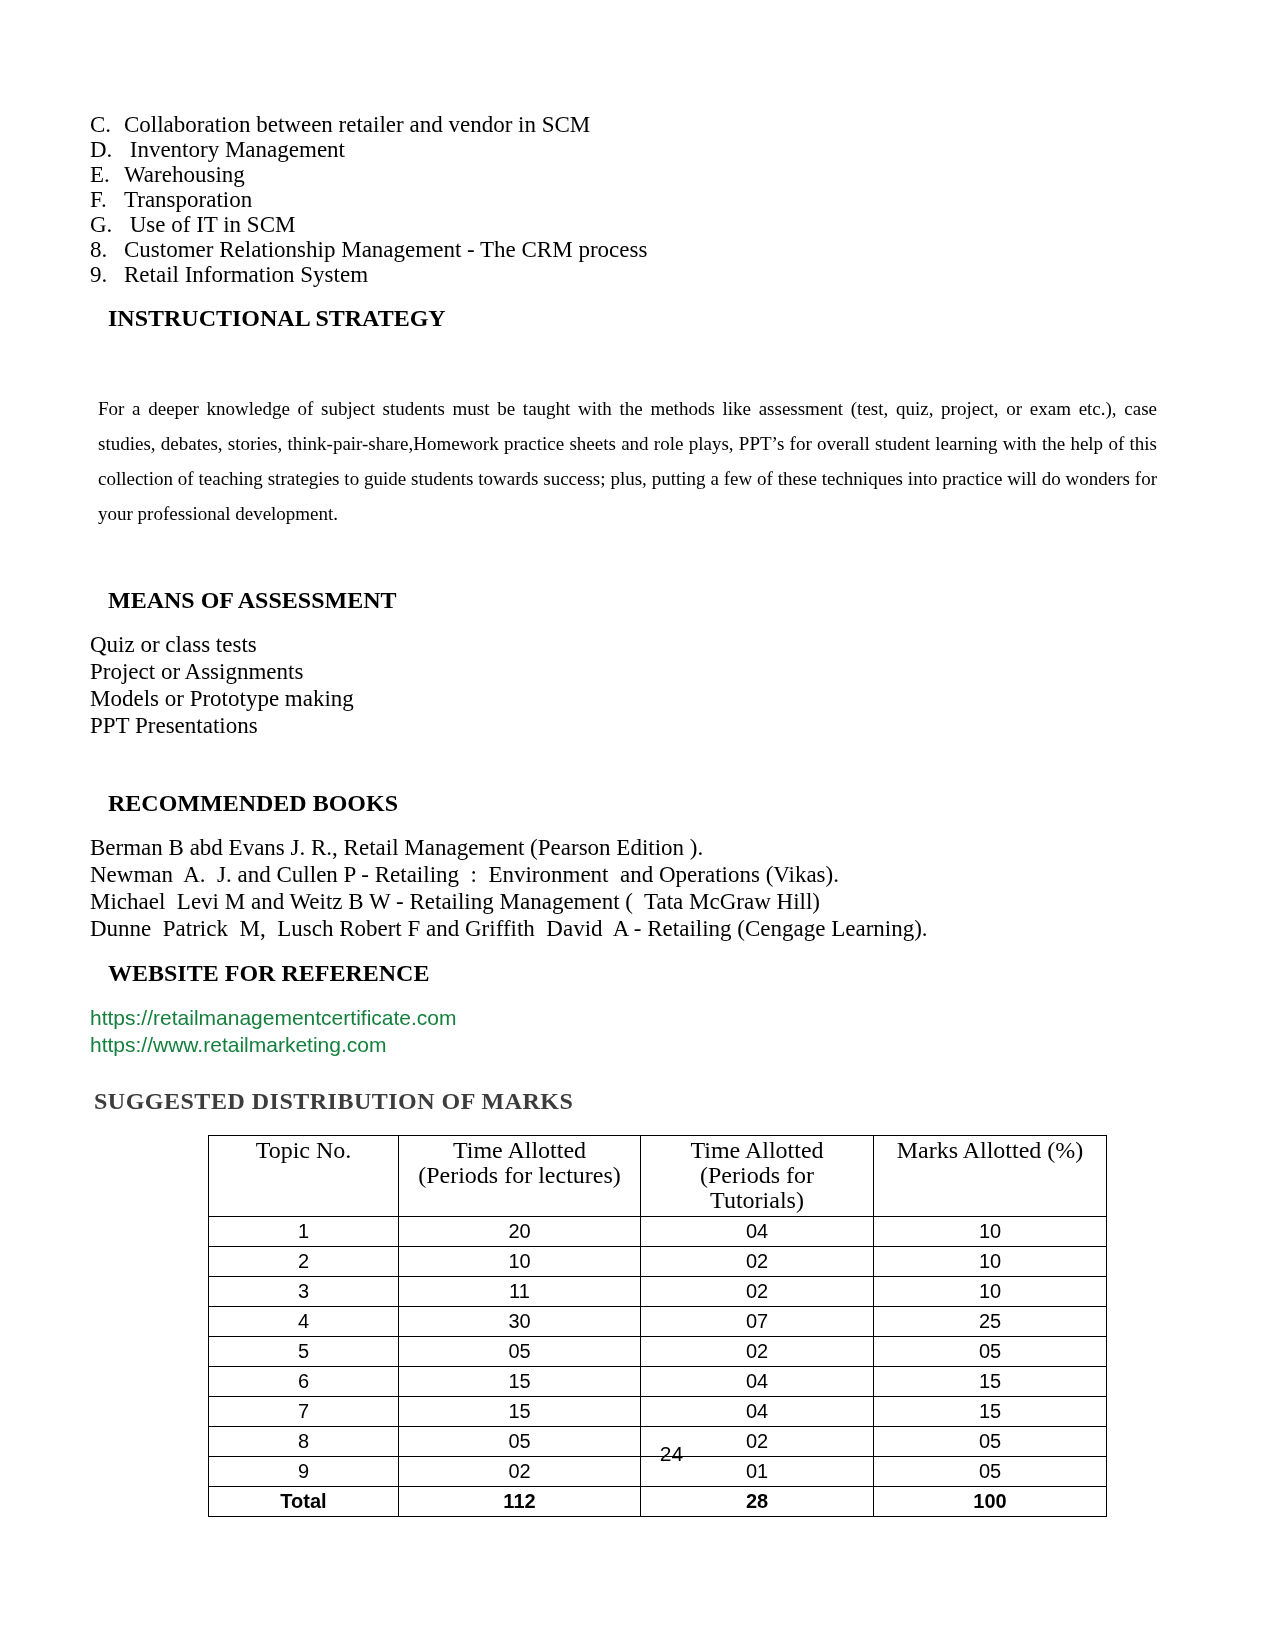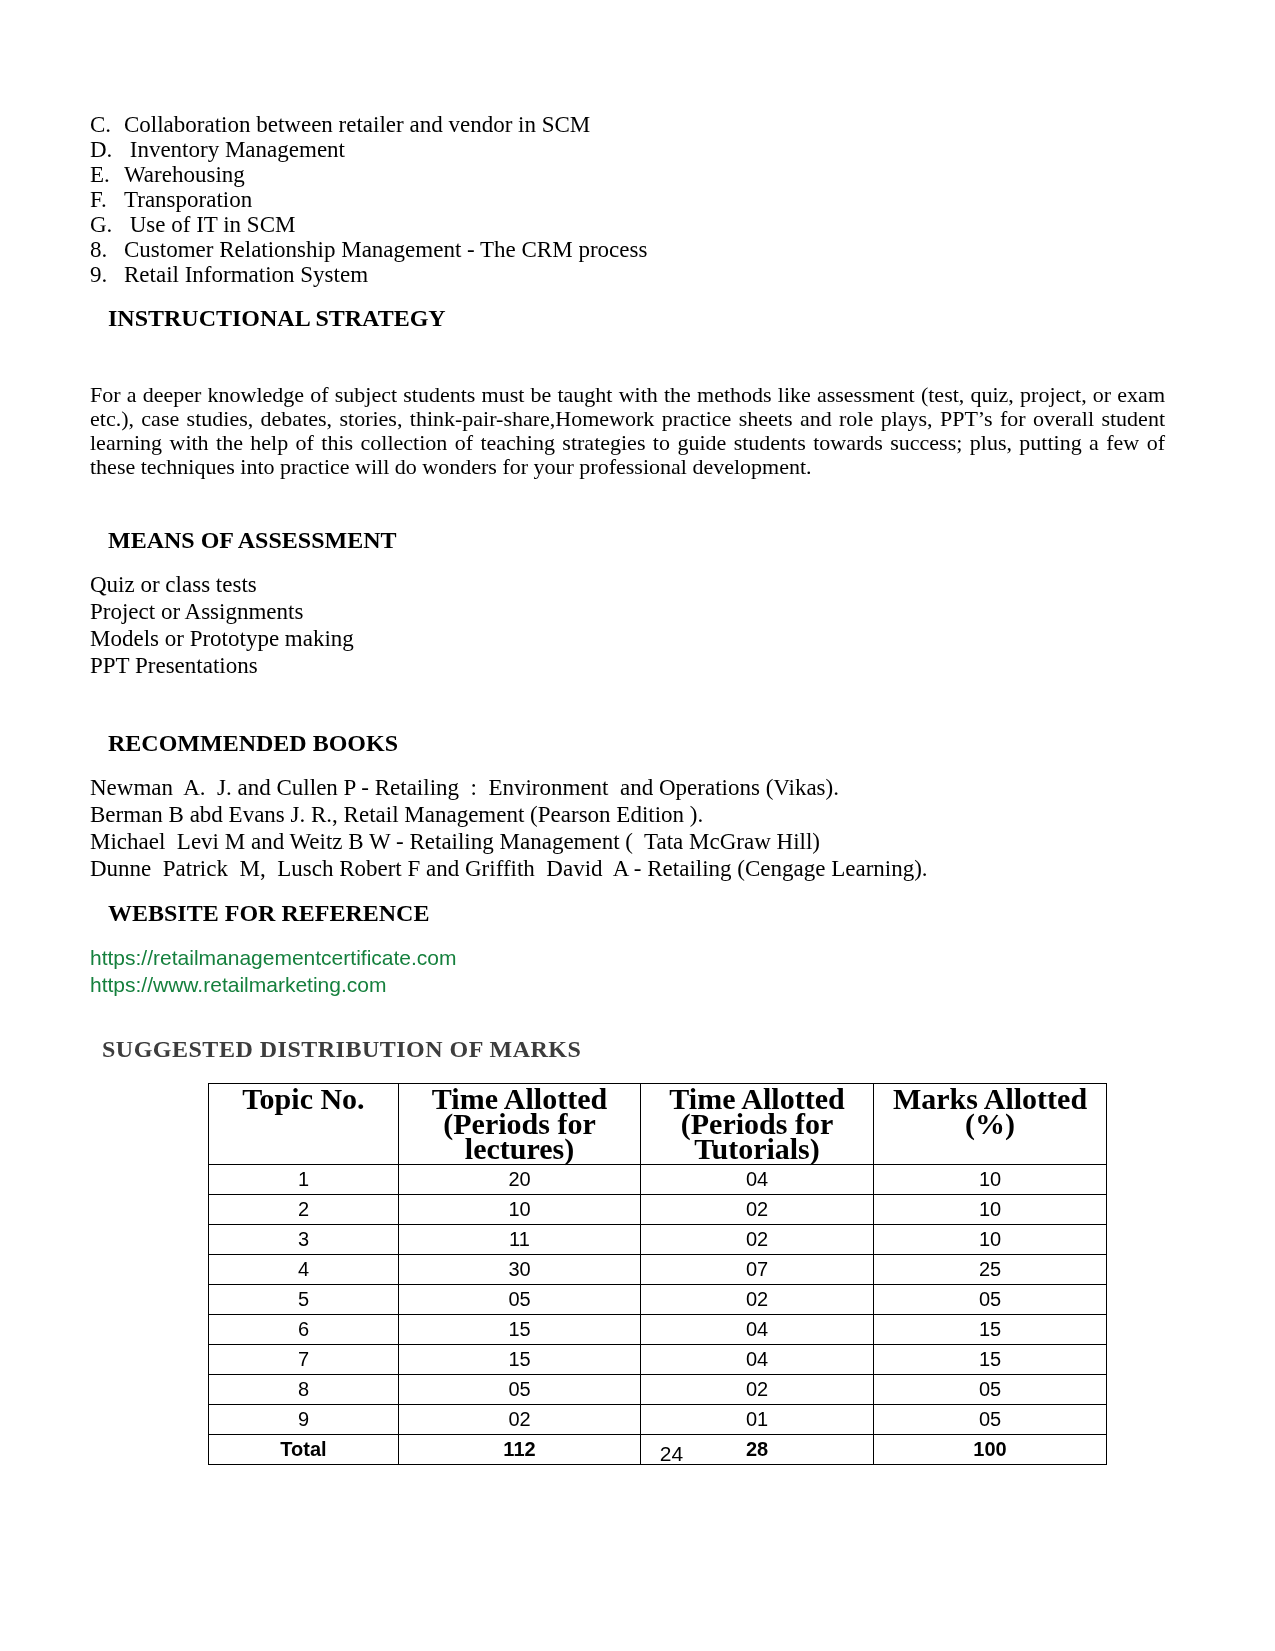--- a/index.html
+++ b/index.html
@@ -36,23 +36,23 @@
   }
   
   .h-serif {
     font-size: 24px;
     font-weight: bold;
     line-height: 26px;
     margin: 18px;
   }
   
   .para {
-    margin: 0;
-    font-size: 22px;
-    line-height: 24px;
+    margin: 8px;
+    font-size: 19px;
+    line-height: 35px;
     text-align: justify;
   }
   .plain-line {
     font-size: 23px;
     line-height: 27px;
     white-space: pre-wrap;
   }
   .gap-34 { height: 34px; }
   .gap-30 { height: 30px; }
   .gap-33 { height: 33px; }
@@ -65,43 +65,43 @@
     color: #15803d;
     text-decoration: none;
     display: block;
   }
   
   .h-gray {
     font-size: 24px;
     font-weight: bold;
     color: #3d3d3d;
     letter-spacing: 0.5px;
-    margin: 12px;
+    margin: 4px;
   }
   
   .marks-table-wrap {
     margin-left: 118px;
     margin-top: 20px;
   }
   table.marks {
     border-collapse: collapse;
     table-layout: fixed;
     width: 898px;
   }
   table.marks th,
   table.marks td {
     border: 1.6px solid #000000;
     text-align: center;
     vertical-align: top;
     padding: 2px 4px;
   }
   table.marks th {
     font-family: "Liberation Serif", serif;
-    font-size: 30px;
-    font-weight: bold;
+    font-size: 24px;
+    font-weight: normal;
     line-height: 25px;
     white-space: pre-line;
     height: 76px;
     text-align: center;
   }
   table.marks td {
     font-family: "Liberation Sans", sans-serif;
     font-size: 20px;
     line-height: 24px;
     height: 25px;
@@ -150,22 +150,22 @@
         <div class="plain-line">Quiz or class tests</div>
         <div class="plain-line">Project or Assignments</div>
         <div class="plain-line">Models or Prototype making</div>
         <div class="plain-line">PPT Presentations</div>
       </div>
 
     <div class="gap-33"></div>
 
     <h2 class="h-serif">RECOMMENDED BOOKS</h2>
     <div>
+        <div class="plain-line">Berman B abd Evans J. R., Retail Management (Pearson Edition ).</div>
         <div class="plain-line">Newman  A.  J. and Cullen P - Retailing  :  Environment  and Operations (Vikas).</div>
-        <div class="plain-line">Berman B abd Evans J. R., Retail Management (Pearson Edition ).</div>
         <div class="plain-line">Michael  Levi M and Weitz B W - Retailing Management (  Tata McGraw Hill)</div>
         <div class="plain-line">Dunne  Patrick  M,  Lusch Robert F and Griffith  David  A - Retailing (Cengage Learning).</div>
       </div>
 
     <h2 class="h-serif">WEBSITE FOR REFERENCE</h2>
     <div>
         <a class="link-line" href="#">https://retailmanagementcertificate.com</a>
         <a class="link-line" href="#">https://www.retailmarketing.com</a>
       </div>
 

